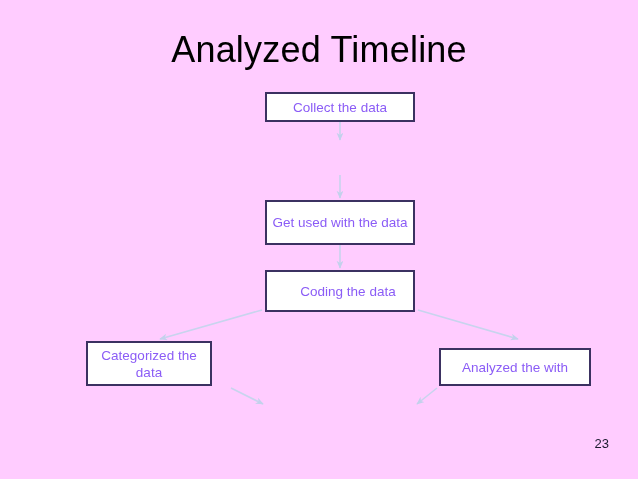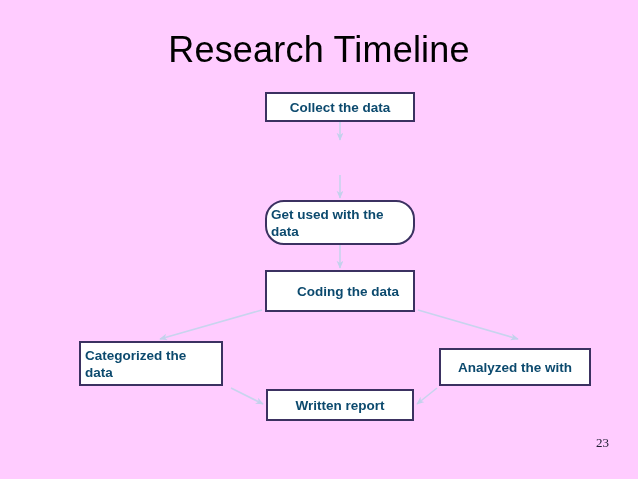--- a/index.html
+++ b/index.html
@@ -32,43 +32,42 @@
     white-space: nowrap;
   }
   .node {
     position: absolute;
     background: #ffffff;
     border: 2px solid #3b3161;
     box-sizing: border-box;
     display: flex;
     align-items: center;
     justify-content: center;
-    text-align: left;
+    text-align: center;
     font-size: 13.5px;
     line-height: 17px;
-    color: #0c4a6e;
+    color: #8b5cf6;
     padding: 2px 4px;
-    font-weight: bold;
   }
   
   #node-collect {
     left: 265px; top: 92px; width: 150px; height: 30px;
   }
   #node-organize {
     left: 265px; top: 142px; width: 150px; height: 33px;
   }
   #node-getused {
-    left: 265px; top: 200px; width: 150px; height: 45px; border-radius: 19px;
+    left: 265px; top: 200px; width: 150px; height: 45px;
   }
   #node-coding {
     left: 265px; top: 270px; width: 150px; height: 42px; padding-left: 20px;
   }
   
   #node-categorized {
-    left: 79px; top: 341px; width: 144px; height: 45px;
+    left: 86px; top: 341px; width: 126px; height: 45px;
   }
   #node-analyzed {
     left: 439px; top: 348px; width: 152px; height: 38px;
   }
   #node-written {
     left: 266px; top: 389px; width: 148px; height: 32px;
   }
   #arrow-layer {
     position: absolute;
     left: 0;
@@ -76,29 +75,28 @@
     width: 638px;
     height: 479px;
     pointer-events: none;
   }
   #page-number {
     position: absolute;
     right: 29px;
     bottom: 28px;
     font-size: 13px;
     color: #1a1a2e;
-    font-family: Liberation Serif, serif;
   }
 </style>
 </head>
 <body>
 
 <div id="slide">
 
-  <div id="slide-title">Research Timeline</div>
+  <div id="slide-title">Analyzed Timeline</div>
 
   <svg id="arrow-layer" viewBox="0 0 638 479" width="638" height="479">
     <defs>
       <marker id="ah" markerWidth="9" markerHeight="9" refX="7.2" refY="3.4" orient="auto" markerUnits="userSpaceOnUse">
         <path d="M0,0 L8,3.4 L0,6.8 L2.2,3.4 z" fill="#c3d1ec"></path>
       </marker>
     </defs>
     <g stroke="#c8d4ee" stroke-width="1.6" fill="none" marker-end="url(#ah)">
       <line x1="340" y1="122" x2="340" y2="140"></line>
       <line x1="340" y1="175" x2="340" y2="198"></line>
@@ -114,17 +112,16 @@
 
 
   <div class="node" id="node-getused">Get used with the data</div>
 
   <div class="node" id="node-coding">Coding the data</div>
 
   <div class="node" id="node-categorized">Categorized the data</div>
 
   <div class="node" id="node-analyzed">Analyzed the with</div>
 
-  <div class="node" id="node-written">Written report</div>
 
   <div id="page-number">23</div>
 
 </div>
 
 </body></html>

